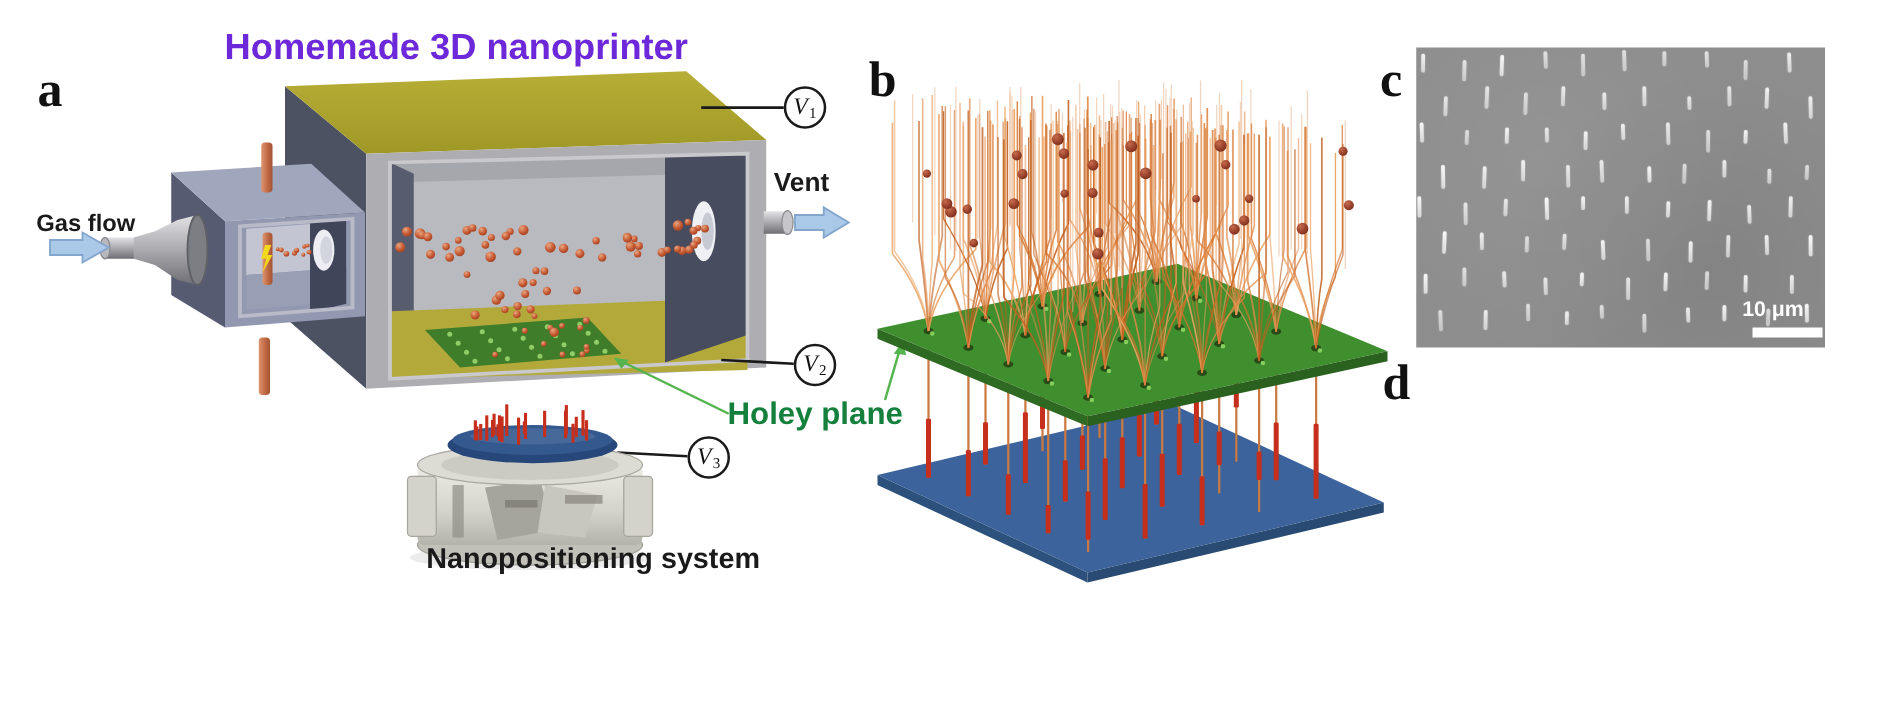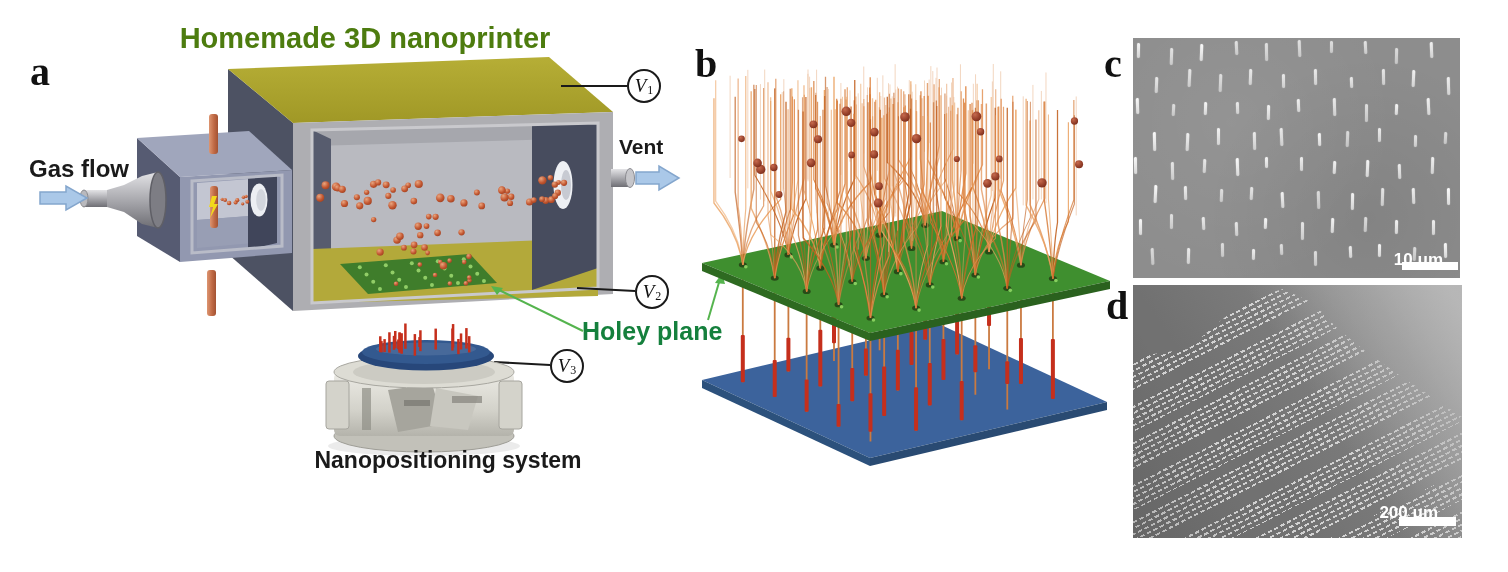--- a/index.html
+++ b/index.html
@@ -12,21 +12,21 @@
   .vcirc{position:absolute;width:34px;height:34px;border:2.4px solid #1a1a1a;border-radius:50%;
          background:#fff;display:flex;align-items:center;justify-content:center;
          font-family:"Liberation Serif",serif;font-size:19px;font-style:italic;color:#111;box-sizing:border-box;}
   .vcirc sub{font-size:12px;font-style:normal;margin-left:1px;margin-top:8px;}
   
   #panel-c{position:absolute;left:1133px;top:38px;width:327px;height:240px;background:#8d8d8d;overflow:hidden;
     background-image:radial-gradient(circle at 30% 35%, rgba(255,255,255,.06), rgba(255,255,255,0) 60%),
                      radial-gradient(circle at 72% 75%, rgba(0,0,0,.07), rgba(0,0,0,0) 55%);}
   .rod-c{position:absolute;width:3px;border-radius:1.5px;background:linear-gradient(#fbfbfb,#d9d9d9);
          box-shadow:0 0 1px rgba(255,255,255,.7);}
-  .scalebar-text{position:absolute;color:#fff;font-weight:bold;font-size:17px;text-align:right;margin-top:12px;}
+  .scalebar-text{position:absolute;color:#fff;font-weight:bold;font-size:17px;text-align:right;}
   .scalebar{position:absolute;background:#fff;}
   
   #panel-d{position:absolute;left:1133px;top:285px;width:329px;height:253px;overflow:hidden;
     background:linear-gradient(55deg,#717171 35%,#7d7d7d 62%,#949494 82%,#a6a6a6 100%);}
   #d-stripes{position:absolute;inset:0;
     clip-path:polygon(0 72px,55px 64px,80px 42px,112px 16px,150px 4px,180px 18px,205px 44px,232px 66px,266px 90px,305px 116px,329px 132px,329px 253px,0 253px);
     -webkit-mask:repeating-linear-gradient(153deg,#000 0 26px,transparent 26px 35px);
             mask:repeating-linear-gradient(153deg,#000 0 26px,transparent 26px 35px);}
   #d-lines{position:absolute;inset:0;
     background:repeating-linear-gradient(153deg,rgba(218,218,218,.92) 0 1.9px,rgba(218,218,218,0) 1.9px 5.4px);
@@ -629,30 +629,30 @@
           <circle cx="757.5786404935643" cy="162.9239335427992" r="4.305083550512791" fill="url(#sphR)"></circle>
           <circle cx="851.0986379957758" cy="122.86846833210438" r="4.241753515321761" fill="url(#sphR)"></circle>
           <circle cx="773.8430689964443" cy="167.39101407350972" r="3.740777294151485" fill="url(#sphR)"></circle>
           <circle cx="874.3807037626393" cy="132.03172807767987" r="4.377596731763333" fill="url(#sphR)"></circle>
           <circle cx="851.6454496914521" cy="154.91612040391192" r="3.341063817963004" fill="url(#sphR)"></circle>
           <circle cx="1041.9952775347047" cy="182.8649065317586" r="4.6985040926374495" fill="url(#sphR)"></circle>
         </g>
     </g>
   </svg>
 
-  <div class="txt lbl" style="left:158px;top:22px;width:414px;text-align:center;font-size:29px;color:#4d7c0f;">Homemade 3D nanoprinter</div>
+  <div class="txt lbl" style="left:158px;top:22px;width:414px;text-align:center;font-size:29px;color:#6d28d9;">Homemade 3D nanoprinter</div>
 
   <div class="txt panel-letter" style="left:30px;top:48px;">a</div>
   <div class="txt panel-letter" style="left:695px;top:40px;">b</div>
   <div class="txt panel-letter" style="left:1104px;top:40px;">c</div>
   <div class="txt panel-letter" style="left:1106px;top:282px;">d</div>
 
-  <div class="txt lbl" style="left:29px;top:155px;font-size:24px;">Gas flow</div>
+  <div class="txt lbl" style="left:29px;top:169px;font-size:19px;">Gas flow</div>
   <div class="txt lbl" style="left:619px;top:135px;font-size:21px;">Vent</div>
-  <div class="txt lbl" style="left:288px;top:447px;width:320px;text-align:center;font-size:23px;">Nanopositioning system</div>
+  <div class="txt lbl" style="left:288px;top:433px;width:320px;text-align:right;font-size:23px;">Nanopositioning system</div>
   <div class="txt lbl" style="left:582px;top:317px;font-size:25px;color:#15803d;">Holey plane</div>
 
   <div class="vcirc" style="left:627px;top:69px;">
     <span>V</span>
       <sub>1</sub>
   </div>
   <div class="vcirc" style="left:635px;top:275px;">
     <span>V</span>
       <sub>2</sub>
   </div>
@@ -739,21 +739,13 @@
       <div class="rod-c" style="left: 165.048px; top: 2.28333px; height: 17.4782px; opacity: 0.771514; transform: rotate(-2.08629deg);"></div>
       <div class="rod-c" style="left: 132.413px; top: 5.27913px; height: 17.8172px; opacity: 0.759566; transform: rotate(-0.868941deg);"></div>
       <div class="rod-c" style="left: 101.865px; top: 2.62066px; height: 14.2581px; opacity: 0.770595; transform: rotate(-2.35881deg);"></div>
       <div class="rod-c" style="left: 66.6559px; top: 5.73414px; height: 17.141px; opacity: 0.990933; transform: rotate(1.8748deg);"></div>
       <div class="rod-c" style="left: 37.4317px; top: 10.3596px; height: 16.7293px; opacity: 0.788382; transform: rotate(1.44252deg);"></div>
       <div class="rod-c" style="left: 3.60159px; top: 4.69632px; height: 14.9877px; opacity: 0.940981; transform: rotate(0.674796deg);"></div>
     <div class="scalebar-text" style="left:195px;top:200px;width:115px;">10 μm</div>
     <div class="scalebar" style="left:269px;top:224px;width:56px;height:8px;"></div>
   </div>
 
-  <div id="panel-d">
-    <div id="d-stripes">
-      <div id="d-lines"></div>
-    </div>
-    <div id="d-fade"></div>
-    <div class="scalebar-text" style="left:185px;top:206px;width:120px;">200 μm</div>
-    <div class="scalebar" style="left:266px;top:232px;width:57px;height:9px;"></div>
-  </div>
 </div>
 
 </body></html>

